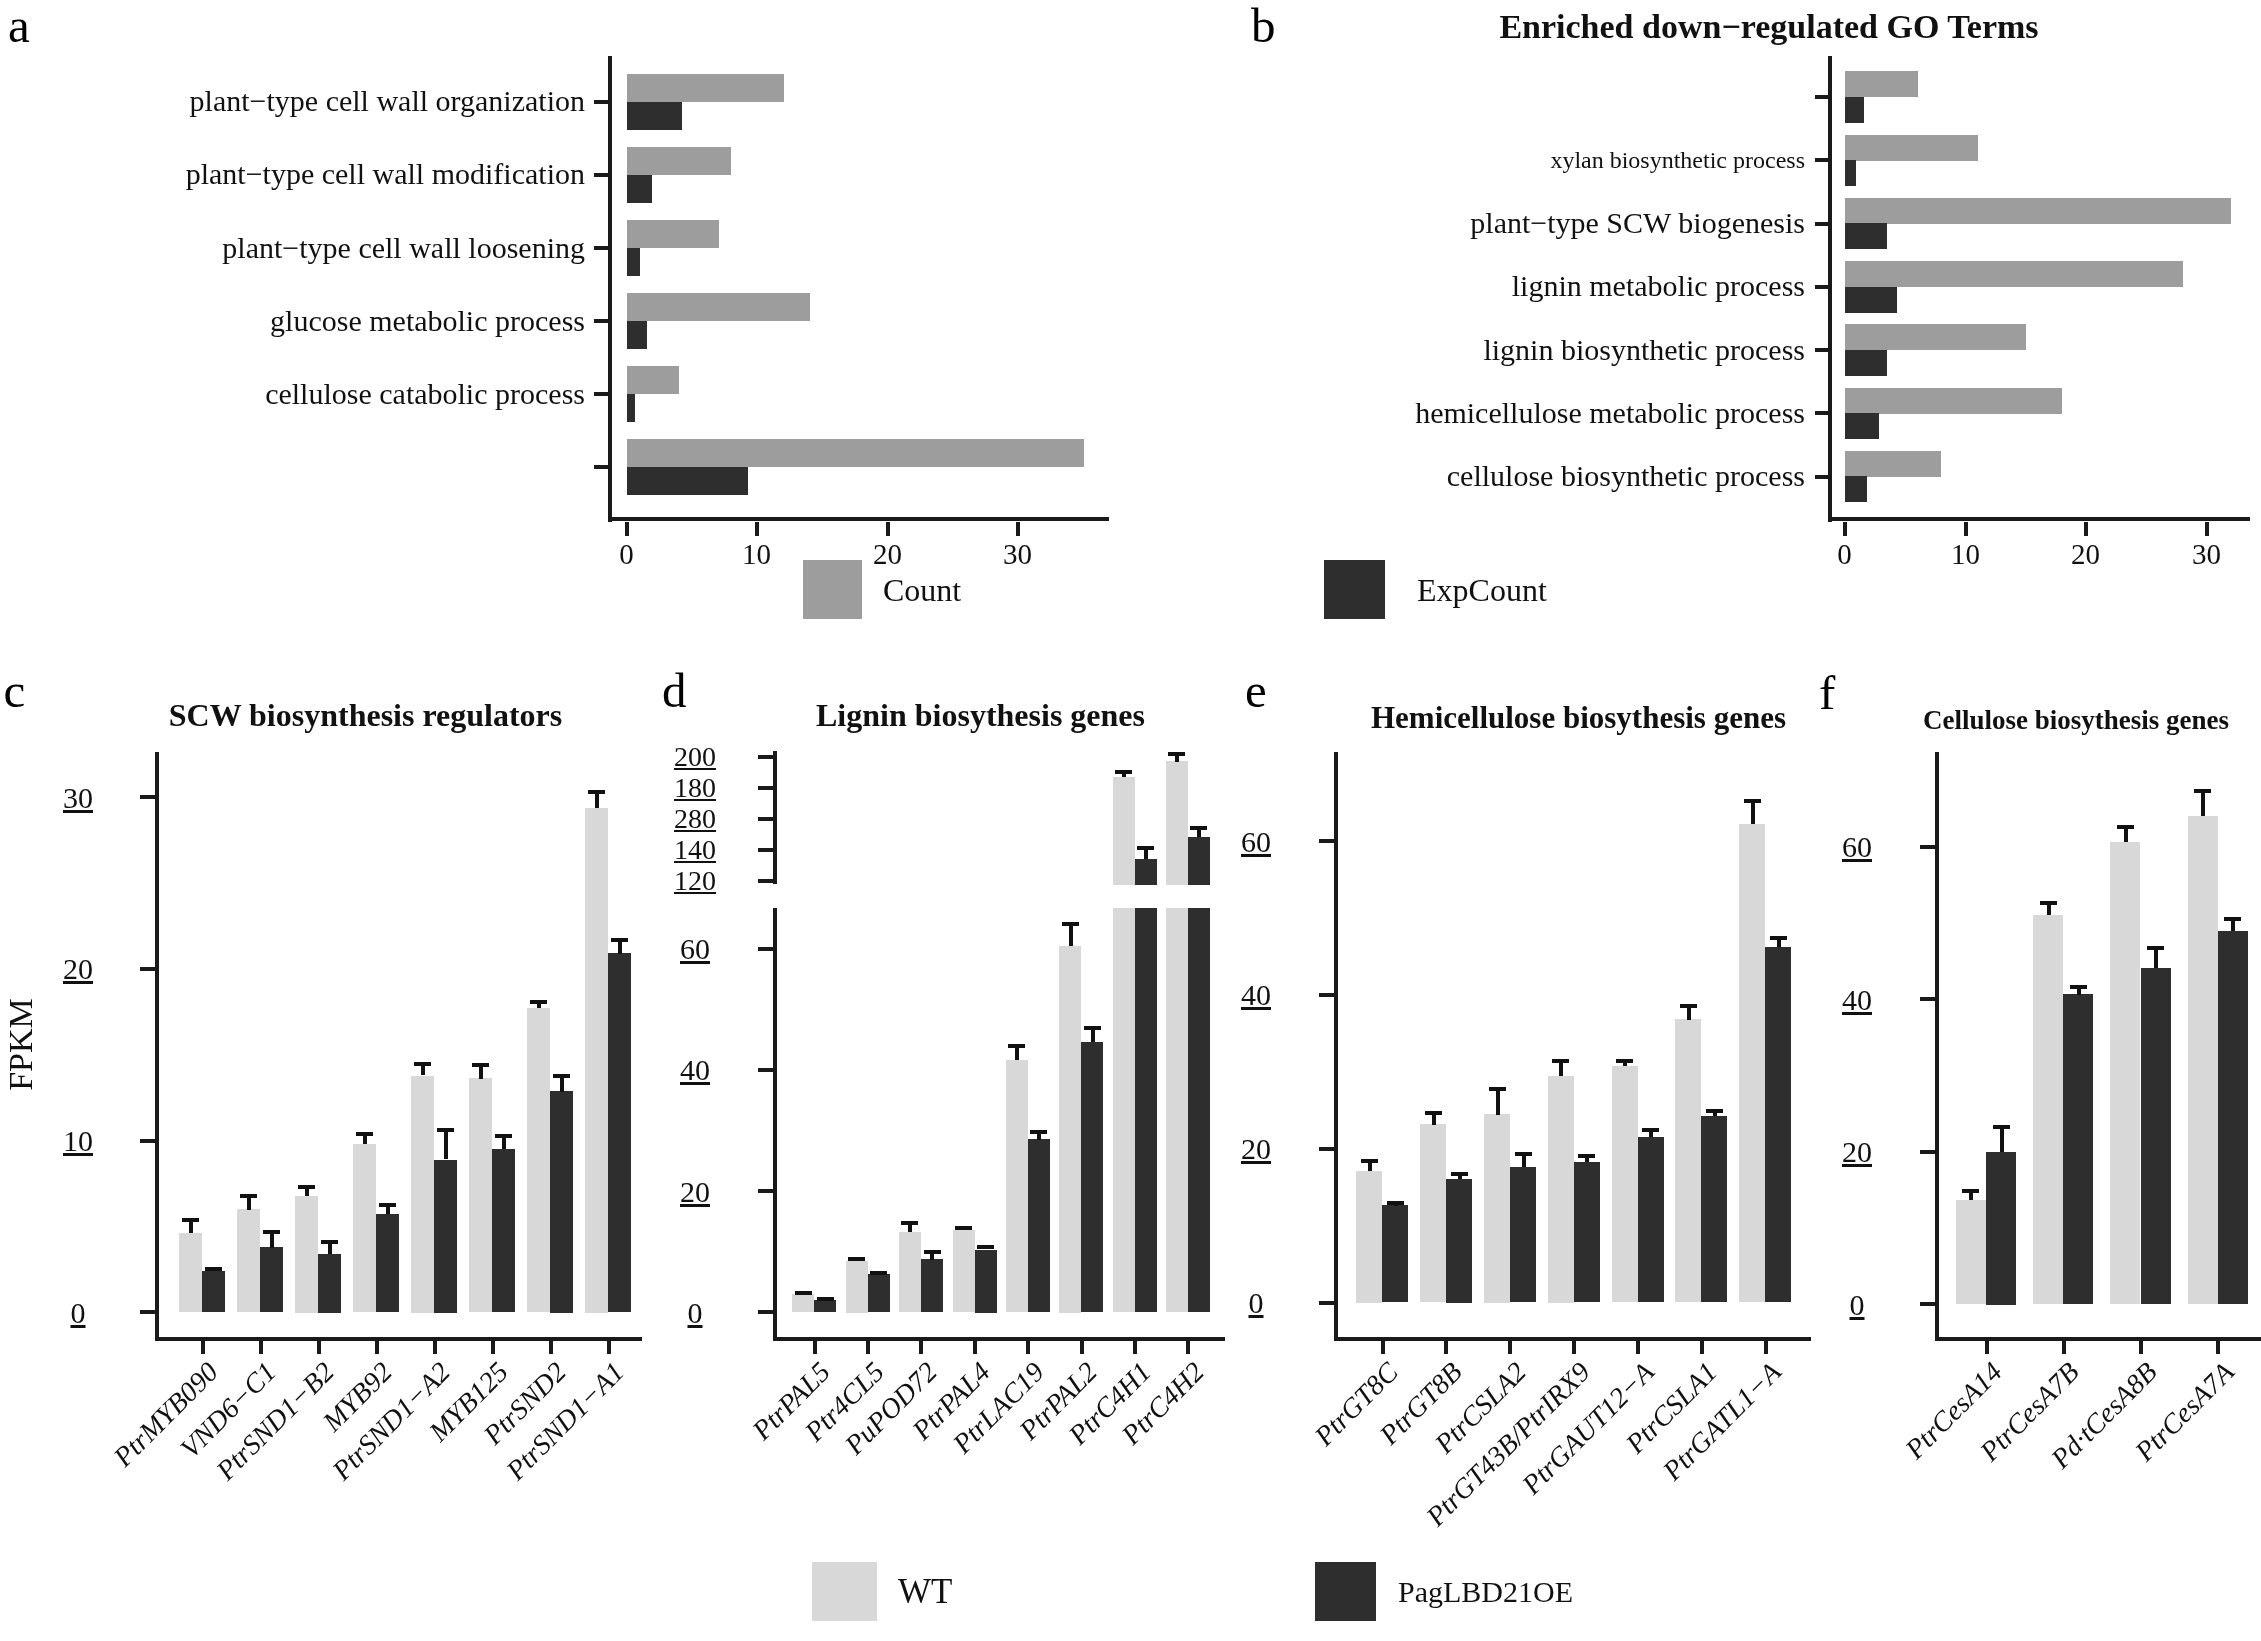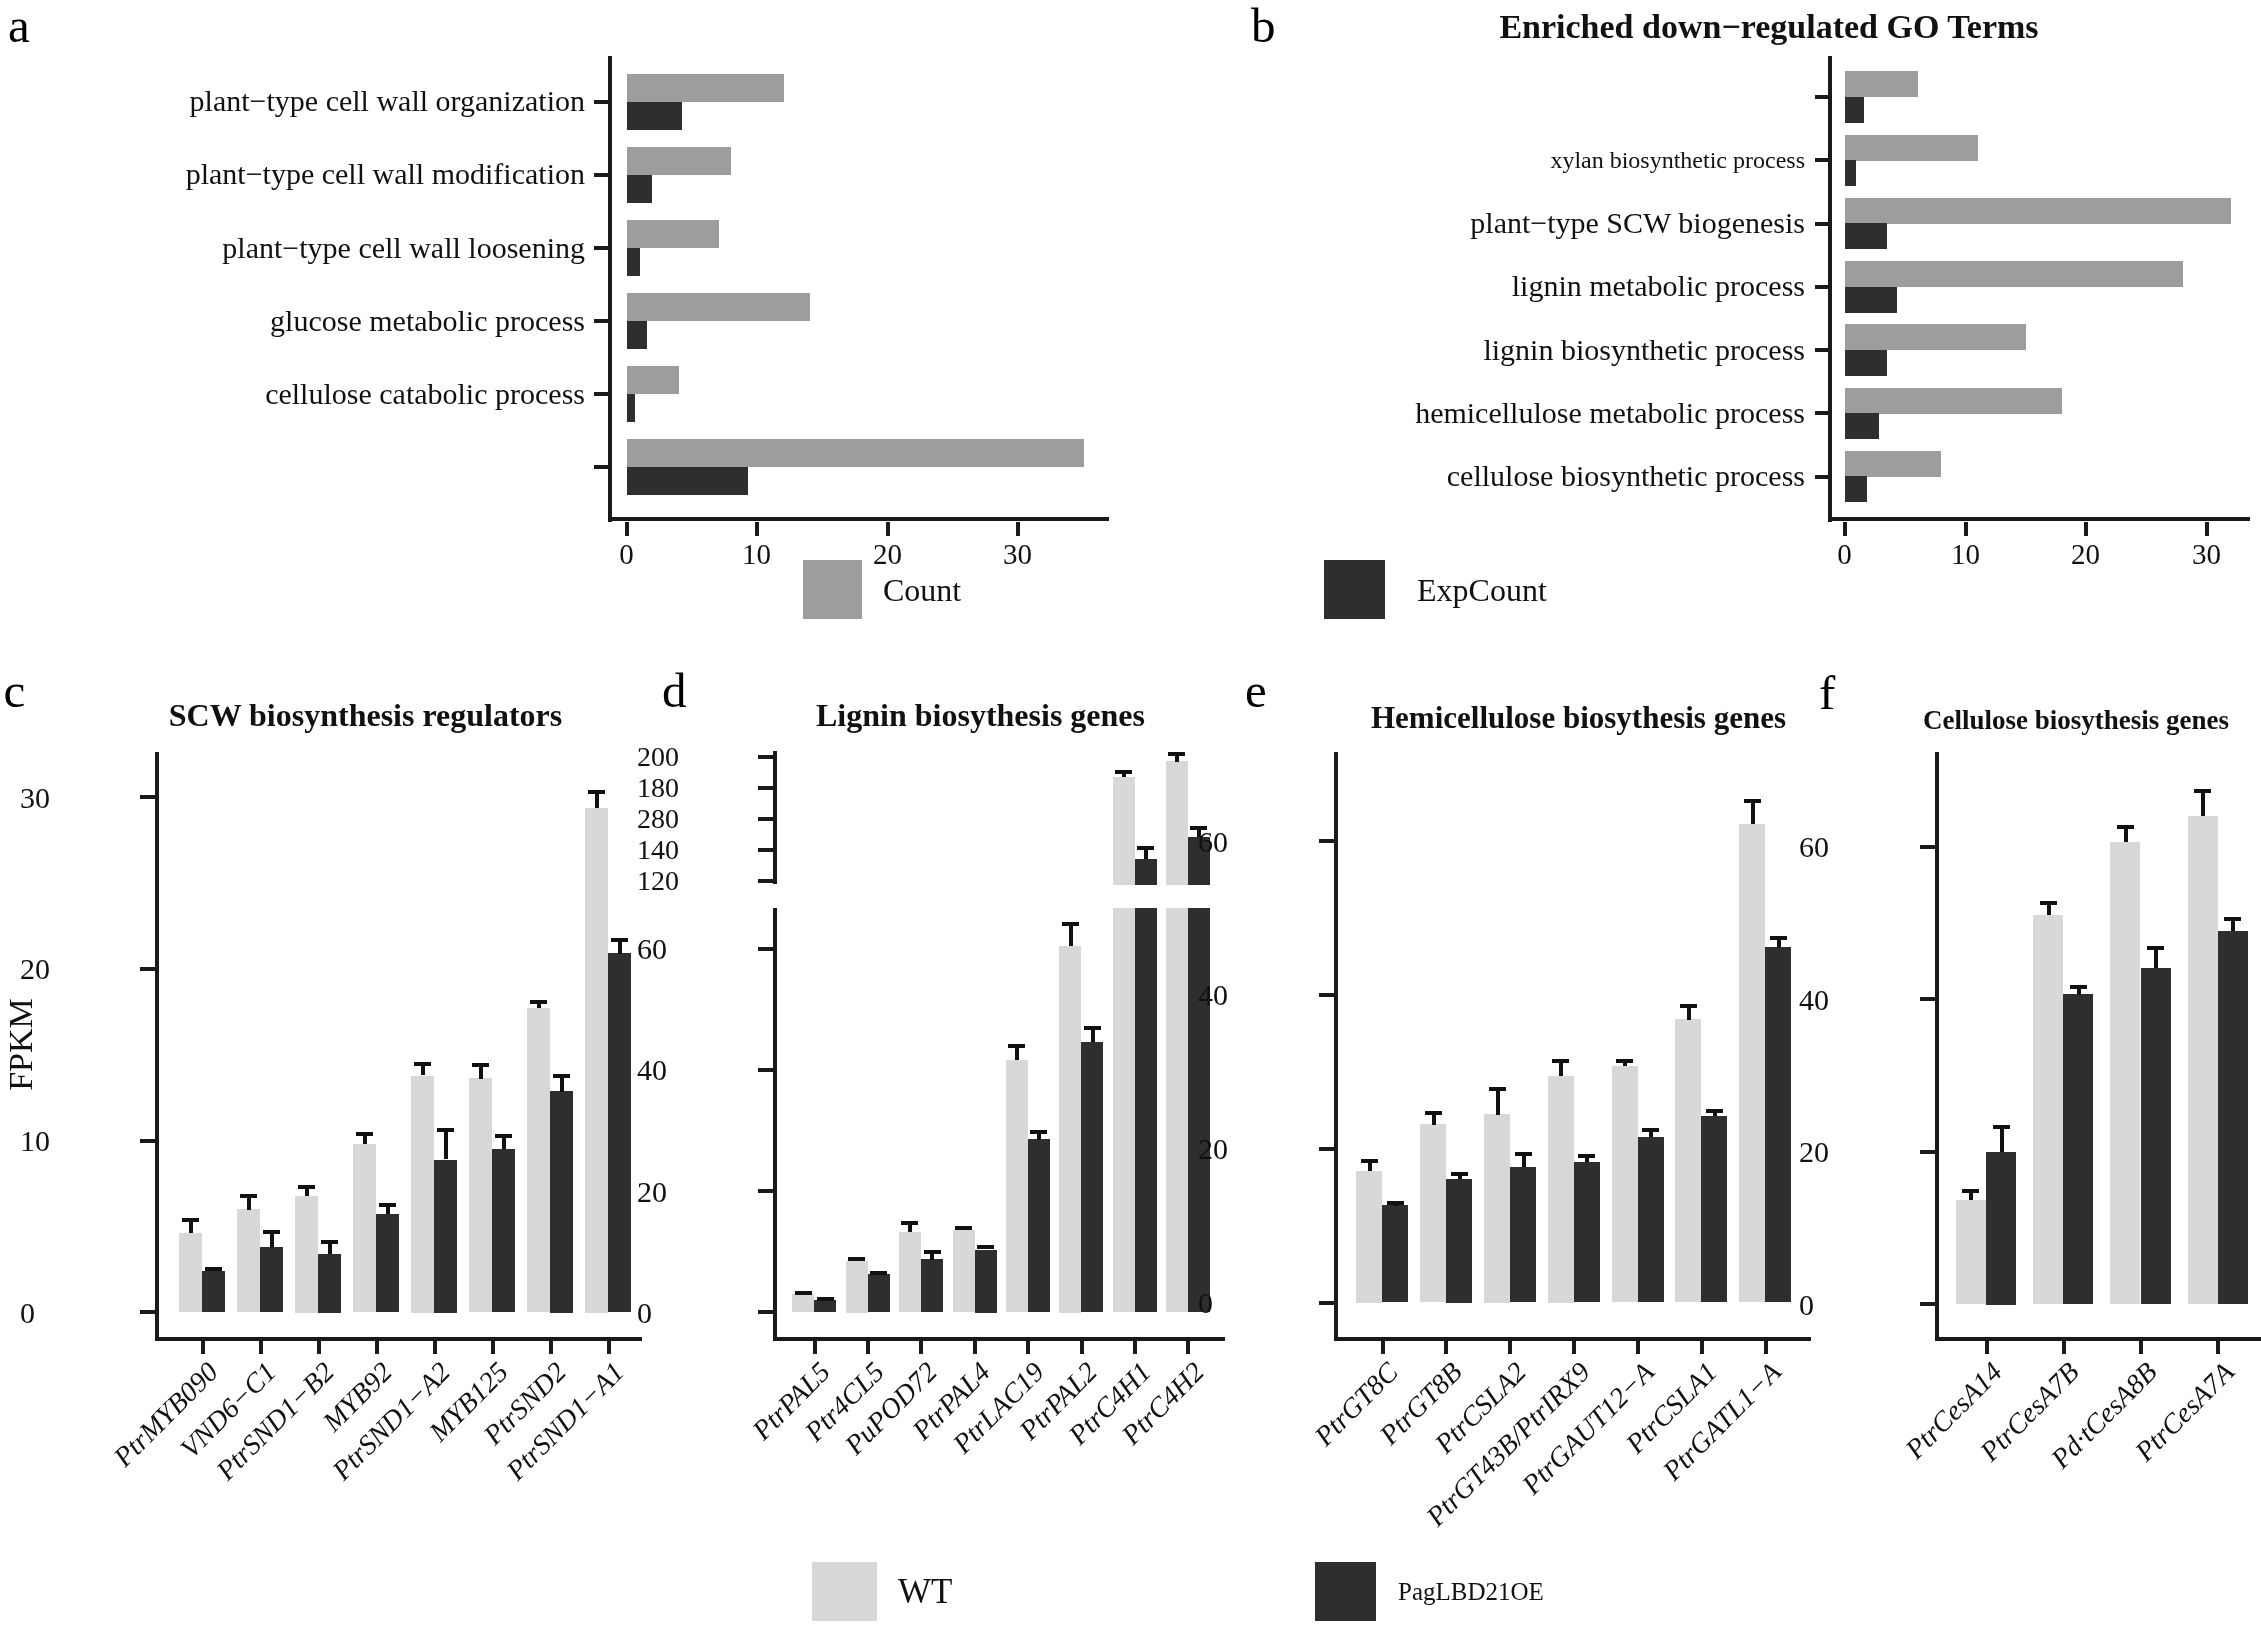--- a/index.html
+++ b/index.html
@@ -9,21 +9,21 @@
   .panel{position:absolute;inset:0;}
   .panel-letter{position:absolute;font-size:49px;line-height:49px;color:#000;}
   .panel-title{position:absolute;font-weight:bold;text-align:center;color:#111;white-space:nowrap;}
   .ylabel-rot{position:absolute;transform:rotate(-90deg);text-align:center;font-size:34px;line-height:41px;}
   .legend-swatch{position:absolute;}
   .legend-label{position:absolute;font-size:32px;white-space:nowrap;color:#111;}
   
   .axis{position:absolute;background:#1a1a1a;}
   .bar{position:absolute;}
   .tick{position:absolute;background:#1a1a1a;}
-  .ticklabel{position:absolute;text-align:left;white-space:nowrap;}
+  .ticklabel{position:absolute;text-align:center;white-space:nowrap;text-decoration:underline;}
   .xnum{position:absolute;text-align:center;white-space:nowrap;}
   .catlabel{position:absolute;text-align:right;white-space:nowrap;}
   .genelabel{position:absolute;text-align:right;white-space:nowrap;font-style:italic;
              transform:rotate(-45deg);transform-origin:100% 0;}
   .errline{position:absolute;background:#111;}
   .errcap{position:absolute;background:#111;}
 </style>
 </head>
 <body>
 
@@ -399,16 +399,16 @@
     </div>
 
   <div class="legend-swatch" style="left: 803px; top: 560px; width: 59px; height: 59px; background: rgb(157, 157, 157);"></div>
   <div class="legend-label" style="left:883px;top:563px;height:55px;line-height:55px">Count</div>
   <div class="legend-swatch" style="left: 1324px; top: 560px; width: 61px; height: 59px; background: rgb(46, 46, 46);"></div>
   <div class="legend-label" style="left:1417px;top:563px;height:55px;line-height:55px">ExpCount</div>
 
   <div class="legend-swatch" style="left: 812px; top: 1562px; width: 65px; height: 59px; background: rgb(216, 216, 216);"></div>
   <div class="legend-label" style="left:898px;top:1564px;height:56px;line-height:56px;font-size:35px">WT</div>
   <div class="legend-swatch" style="left: 1315px; top: 1562px; width: 61px; height: 59px; background: rgb(46, 46, 46);"></div>
-  <div class="legend-label" style="left:1398px;top:1564px;height:56px;line-height:56px;font-size:25px">PagLBD21OE</div>
+  <div class="legend-label" style="left:1398px;top:1564px;height:56px;line-height:56px;font-size:30px">PagLBD21OE</div>
 
 </div>
 
 
 </body></html>

